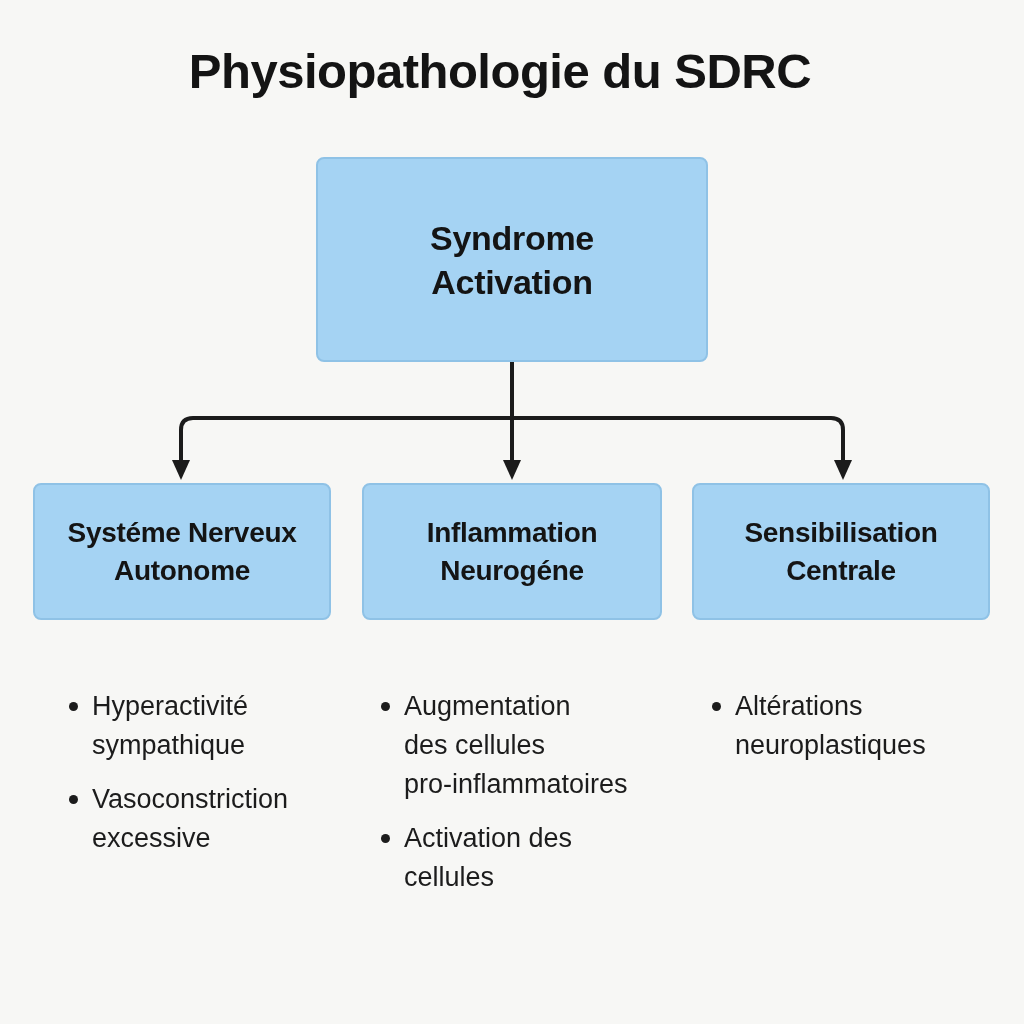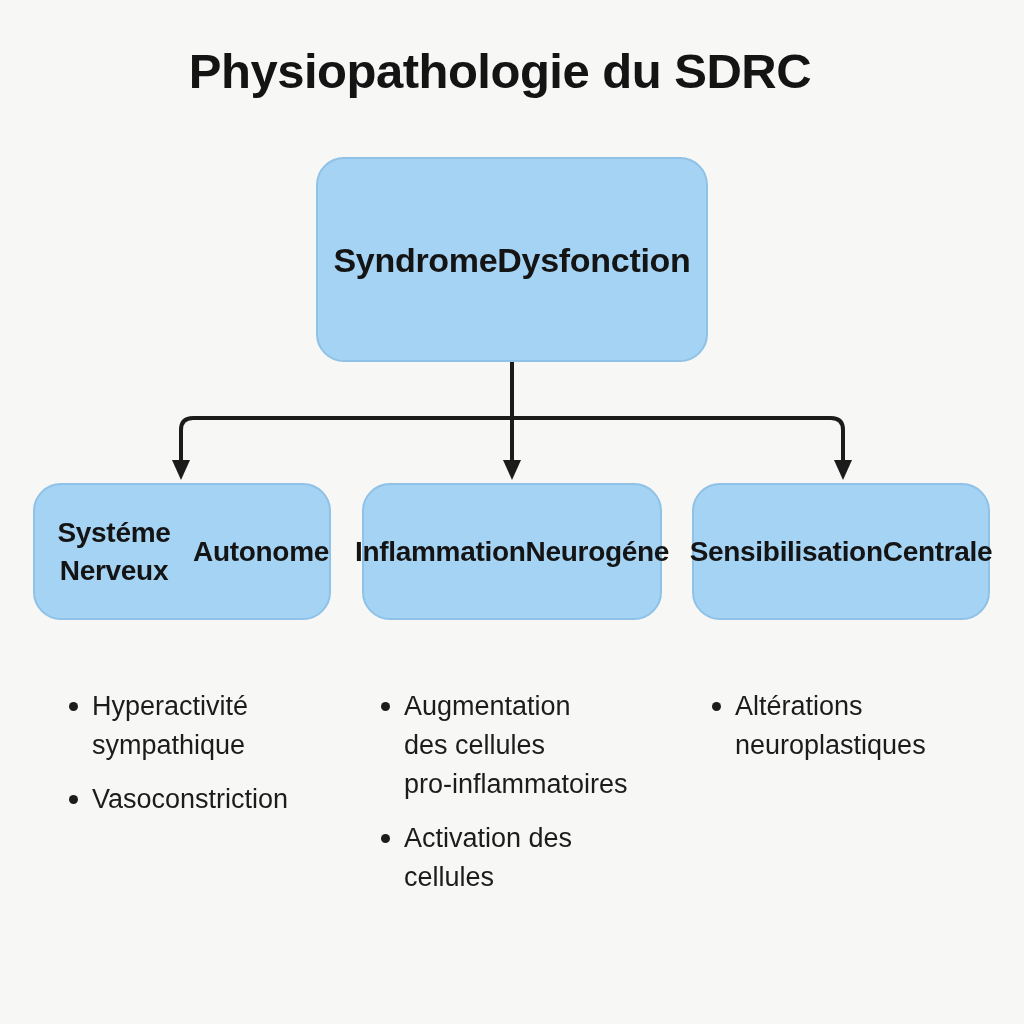--- a/index.html
+++ b/index.html
@@ -40,23 +40,23 @@
     left:0;
     top:0;
     width:1024px;
     height:1024px;
     pointer-events:none;
   }
   .node{
     position:absolute;
     background:var(--box-fill);
     border:2px solid var(--box-border);
-    border-radius:28px;
+    border-radius:8px;
     display:flex;
-    flex-direction:row;
+    flex-direction:column;
     align-items:center;
     justify-content:center;
     text-align:center;
     font-weight:600;
     color:var(--text);
   }
   .node-root{
     left:316px; top:157px; width:392px; height:205px;
     font-size:34px; line-height:44px; letter-spacing:-0.3px;
   }
@@ -108,21 +108,21 @@
   <svg class="connector-svg" viewBox="0 0 1024 1024" xmlns="http://www.w3.org/2000/svg">
     <path d="M512 362 V461" fill="none" stroke="#1B1B1B" stroke-width="4"></path>
     <path d="M181 461 V430 Q181 418 193 418 H831 Q843 418 843 430 V461" fill="none" stroke="#1B1B1B" stroke-width="4"></path>
     <path d="M181 480 L172 460 L190 460 Z" fill="#1B1B1B"></path>
     <path d="M512 480 L503 460 L521 460 Z" fill="#1B1B1B"></path>
     <path d="M843 480 L834 460 L852 460 Z" fill="#1B1B1B"></path>
   </svg>
 
   <div class="node node-root">
     <span class="node-line">Syndrome</span>
-    <span class="node-line">Dysfonction</span>
+    <span class="node-line">Activation</span>
   </div>
 
   <div class="node node-branch b1">
     <span class="node-line">Systéme Nerveux</span>
     <span class="node-line">Autonome</span>
   </div>
 
   <div class="node node-branch b2">
     <span class="node-line">Inflammation</span>
     <span class="node-line">Neurogéne</span>
@@ -138,20 +138,21 @@
       <span class="bullet-dot"></span>
       <span class="bullet-lines">
         <span class="bullet-line">Hyperactivité</span>
         <span class="bullet-line">sympathique</span>
       </span>
     </li>
     <li class="bullet-item">
       <span class="bullet-dot"></span>
       <span class="bullet-lines">
         <span class="bullet-line">Vasoconstriction</span>
+        <span class="bullet-line">excessive</span>
       </span>
     </li>
   </ul>
 
   <ul class="bullet-list c2">
     <li class="bullet-item">
       <span class="bullet-dot"></span>
       <span class="bullet-lines">
         <span class="bullet-line">Augmentation</span>
         <span class="bullet-line">des cellules</span>

